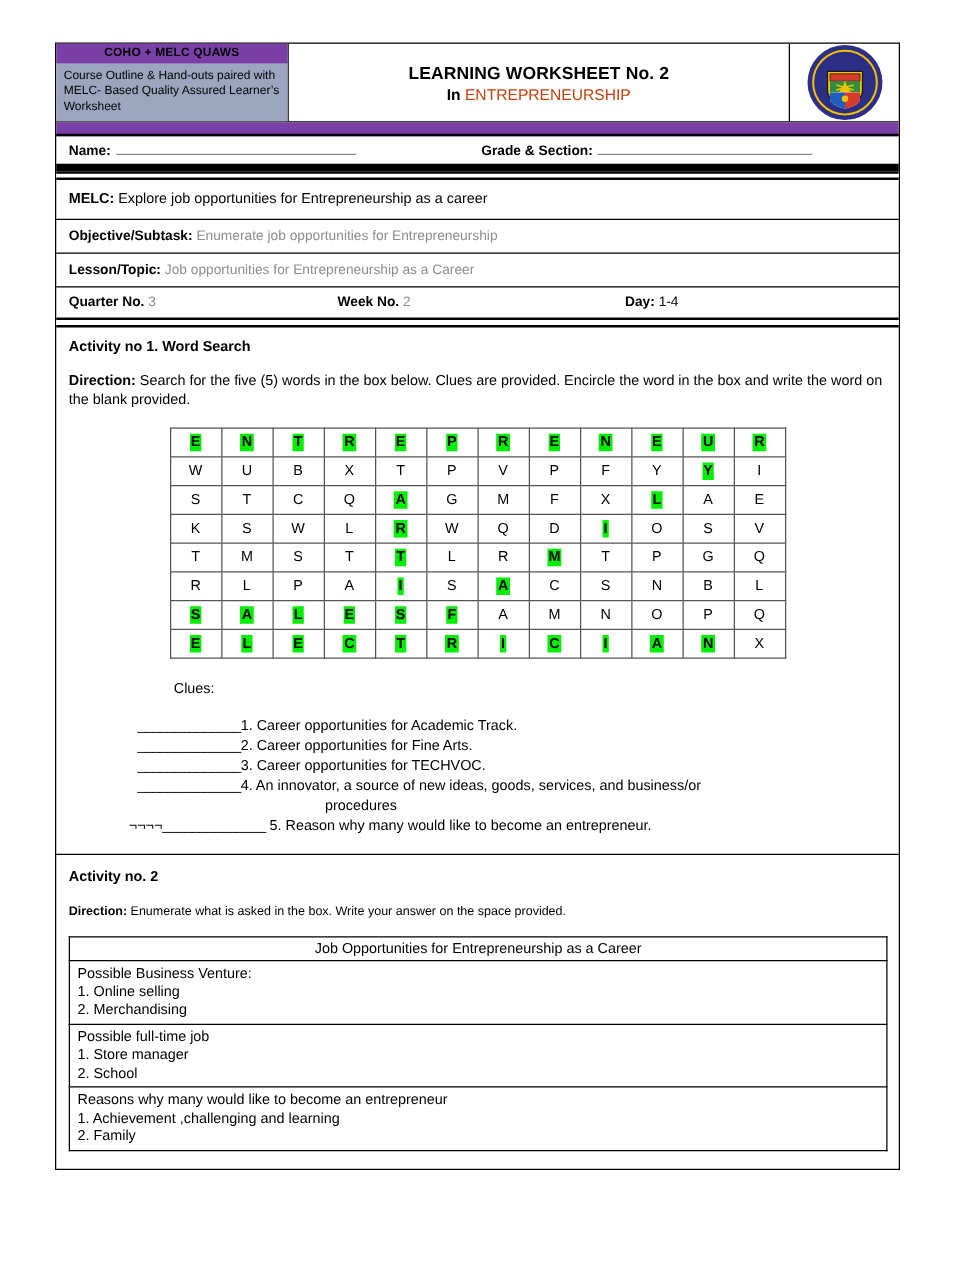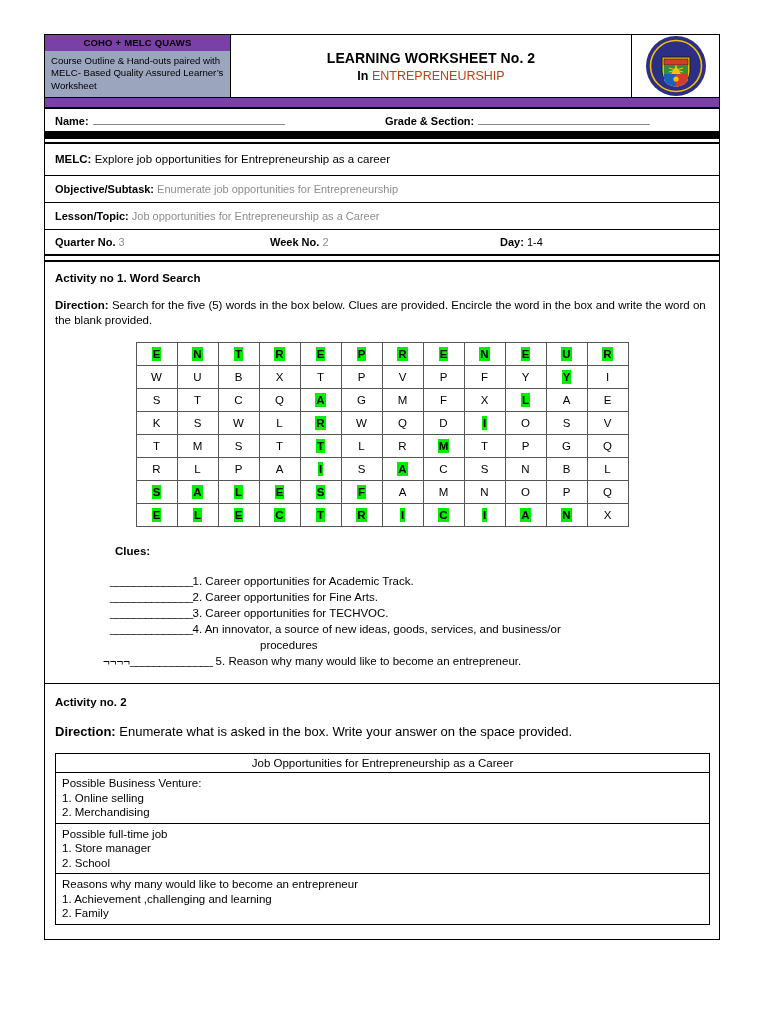--- a/index.html
+++ b/index.html
@@ -186,40 +186,40 @@
     display: inline-block;
     padding: 0 1px;
     line-height: 14px;
   }
   table.ws td.hl span.ltr {
     background: #00ef00;
     font-weight: bold;
   }
 
   
-  .clues-head { font-size: 11.5px; font-weight: bold; margin: 18px 0 0 60px; }
+  .clues-head { font-size: 11.5px; font-weight: normal; margin: 18px 0 0 84px; }
   .clue-list { margin: 16px 0 0 0; padding: 0; list-style: none; }
   .clue-item {
     font-size: 11.5px;
     line-height: 16px;
     margin-left: 55px;
     white-space: nowrap;
   }
   .clue-item .dashes {
     letter-spacing: -0.5px;
   }
   .clue-cont { font-size: 11.5px; line-height: 16px; margin-left: 205px; }
   .clue-pre { font-family: "Liberation Sans", sans-serif; }
 
   .sect-sep { border-top: 1px solid #000; }
 
   
   .act2 { padding: 12px 10px 14px 10px; }
   .act2-title { font-size: 11.5px; font-weight: bold; margin-bottom: 16px; }
-  .act2-dir { font-size: 13px; margin-bottom: 14px; }
+  .act2-dir { font-size: 10px; margin-bottom: 14px; }
 
   table.enum {
     width: 655px;
     border-collapse: collapse;
     margin: 0 auto;
     table-layout: fixed;
   }
   table.enum th, table.enum td {
     border: 1px solid #000;
     font-size: 11.5px;

